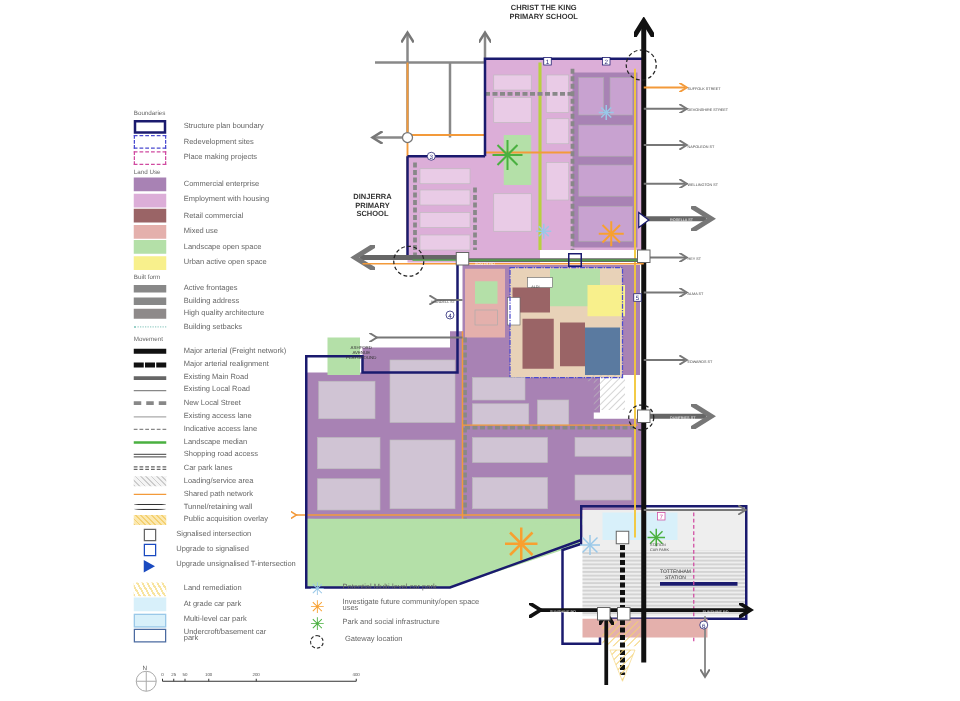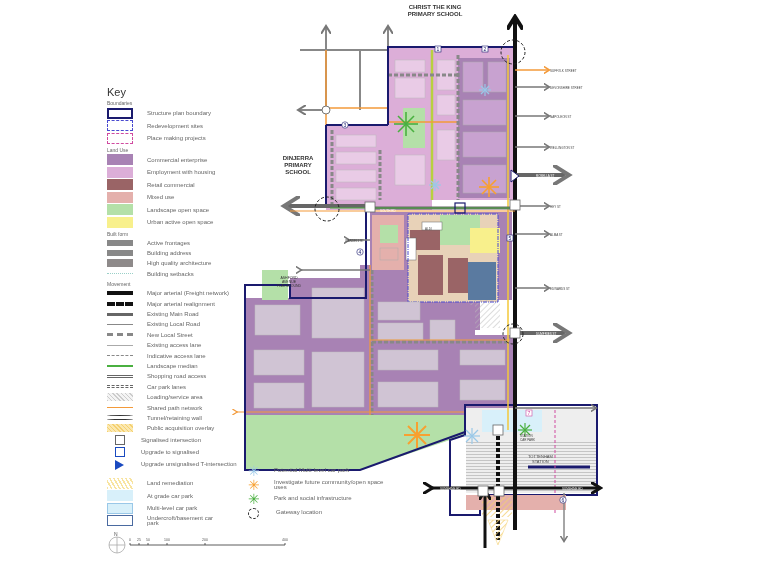--- a/index.html
+++ b/index.html
@@ -293,21 +293,20 @@
     <text x="520" y="437">STATION</text>
       <text x="520" y="441">CAR PARK</text>
     <text x="528" y="458" font-size="4">TOTTENHAM</text>
       <text x="532" y="463" font-size="4">STATION</text>
     <text x="425" y="230">ALDI</text>
     <text x="380" y="212" fill="#fff">SOUTH RD</text>
   </g>
 </svg>
 
 <div class="key">
-  <div class="key-title">Key</div>
 
   <div class="sec">Boundaries</div>
   <div class="row tall">
       <div class="sw" style="border:2.5px solid #1a1a6e;"></div>
       <span class="lbl">Structure plan boundary</span>
     </div>
   <div class="row tall">
       <div class="sw" style="border:1.2px dashed #4a4ad0;"></div>
       <span class="lbl">Redevelopment sites</span>
     </div>

